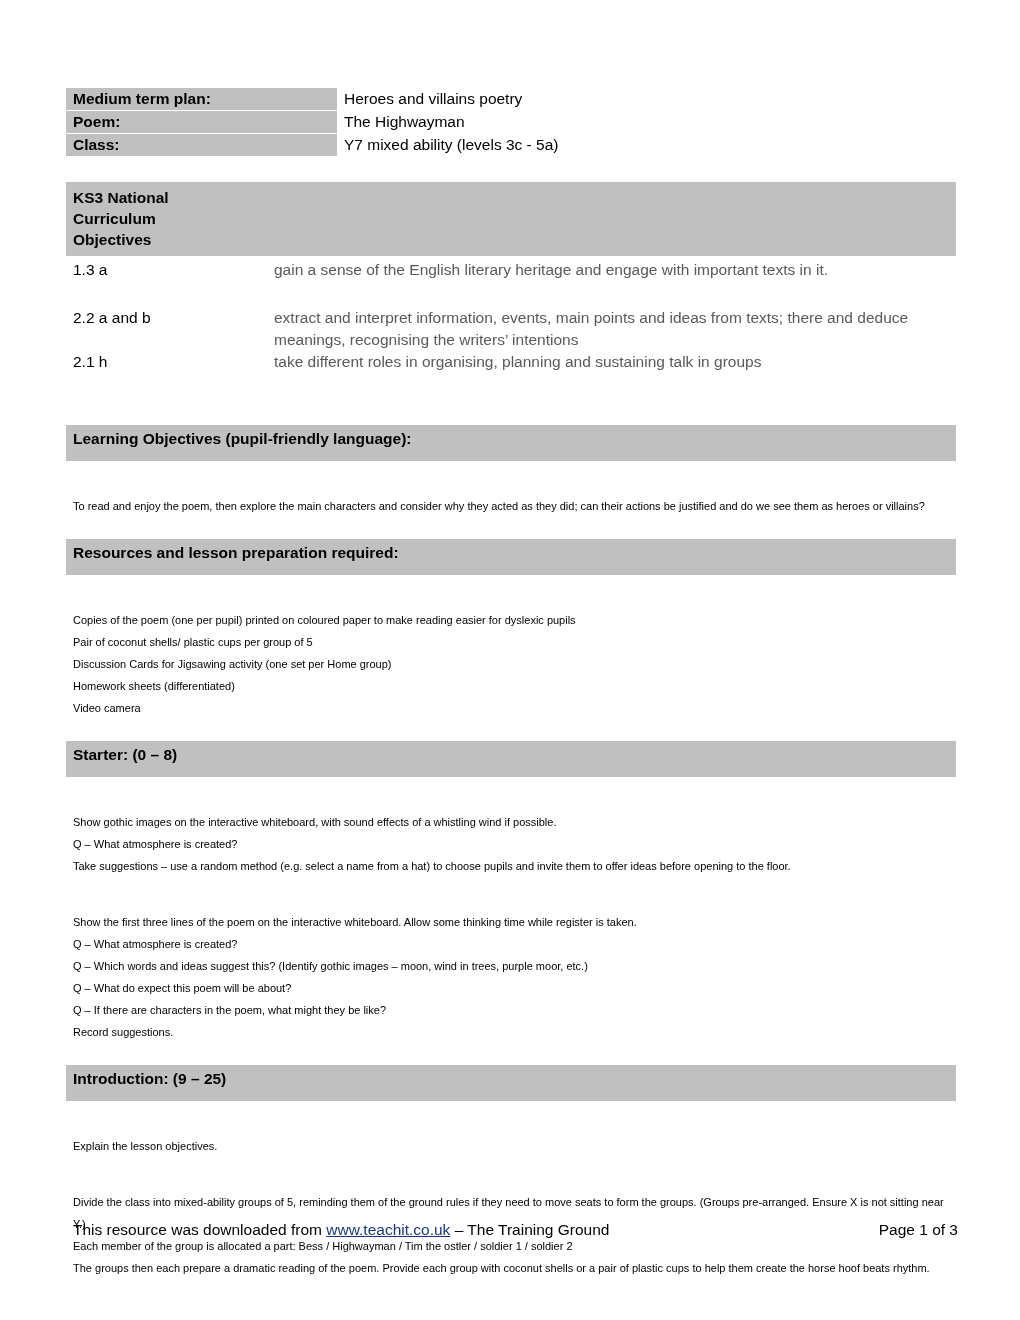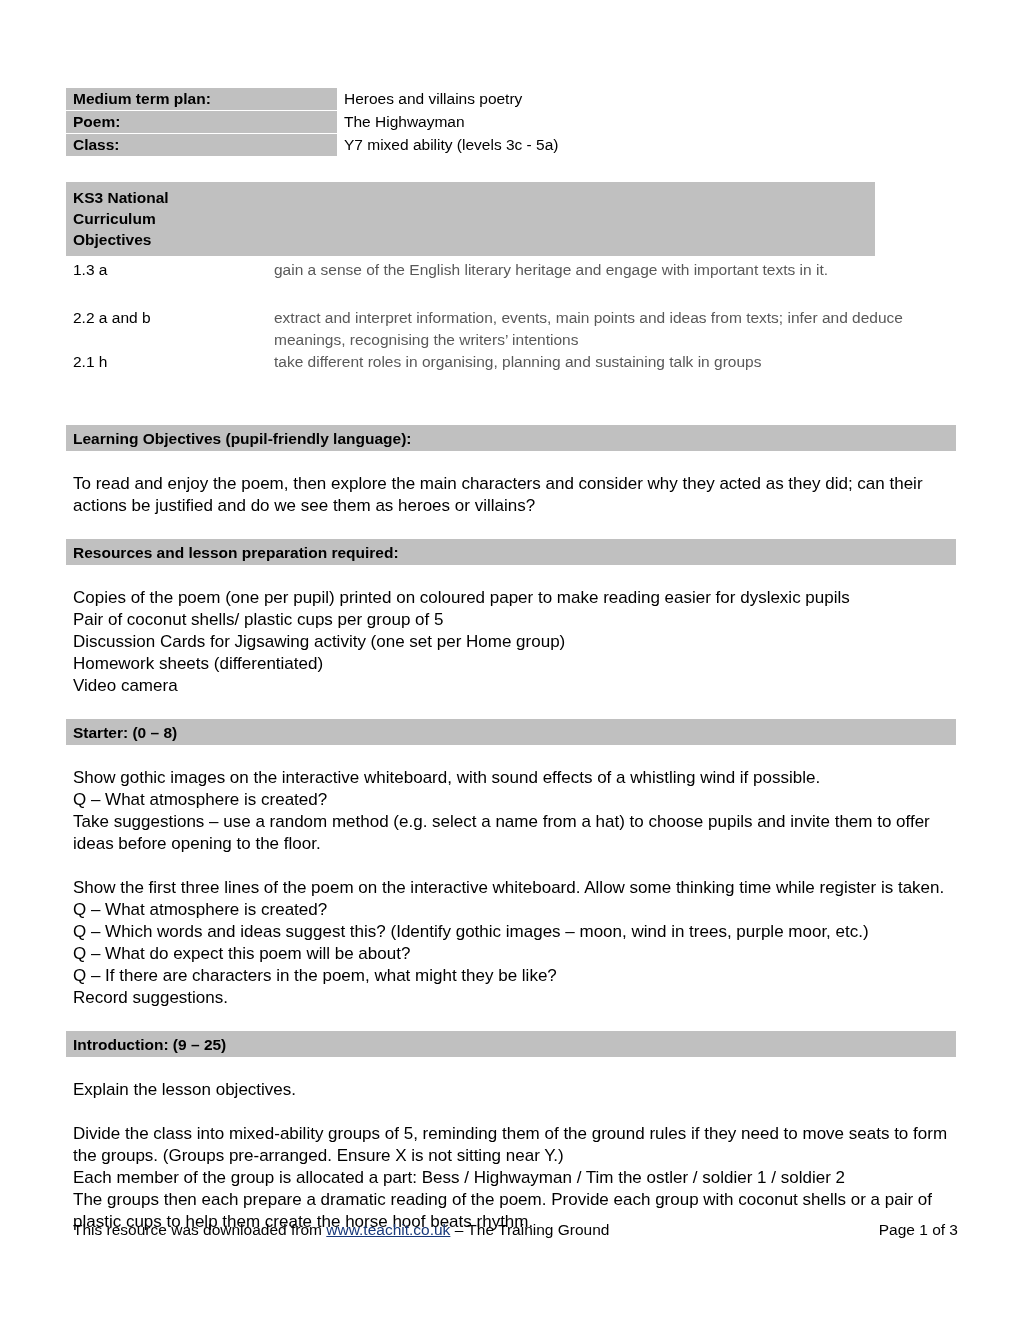--- a/index.html
+++ b/index.html
@@ -58,21 +58,21 @@
   .meta-value {
     padding-left: 7px !important;
   }
 
   
   .ks3 {
     margin-top: 26px;
   }
   .ks3-head {
     background: #c0c0c0;
-    width: 809px;
+    width: 890px;
     box-sizing: border-box;
     padding: 5px 7px 6px 7px;
   }
   .ks3-head-title {
     font-weight: bold;
     font-size: 15.5px;
     line-height: 21px;
     width: 180px;
     white-space: pre-line;
   }
@@ -98,31 +98,32 @@
   }
   .obj-spacer td {
     height: 26px;
   }
 
   
   .bar {
     background: #c0c0c0;
     width: 890px;
     box-sizing: border-box;
-    padding: 3px 7px 2px 7px;
+    padding: 3px 7px 12px 7px;
     font-weight: bold;
     font-size: 15.5px;
     line-height: 21px;
   }
 
   .para {
-    font-size: 17px;
+    font-size: 11px;
     line-height: 22px;
     white-space: pre-line;
     padding-left: 7px;
+    margin-top: 12px;
   }
 
   .gap-lg { height: 30px; }
   .gap-md { height: 22px; }
 
   
   .footer {
     position: absolute;
     left: 73px;
     top: 1219px;
@@ -175,21 +176,21 @@
             <tr>
           <td class="obj-code">1.3 a</td>
           <td class="obj-desc">gain a sense of the English literary heritage and engage with important texts in it.</td>
         </tr>
         <tr class="obj-spacer">
               <td></td>
               <td></td>
             </tr>
         <tr>
           <td class="obj-code">2.2 a and b</td>
-          <td class="obj-desc">extract and interpret information, events, main points and ideas from texts; infer and deduce meanings, recognising the writers’ intentions</td>
+          <td class="obj-desc">extract and interpret information, events, main points and ideas from texts; there and deduce meanings, recognising the writers’ intentions</td>
         </tr>
         <tr>
           <td class="obj-code">2.1 h</td>
           <td class="obj-desc">take different roles in organising, planning and sustaining talk in groups</td>
         </tr>
       </tbody>
         </table>
     </div>
 
     <div class="gap-lg"></div>

